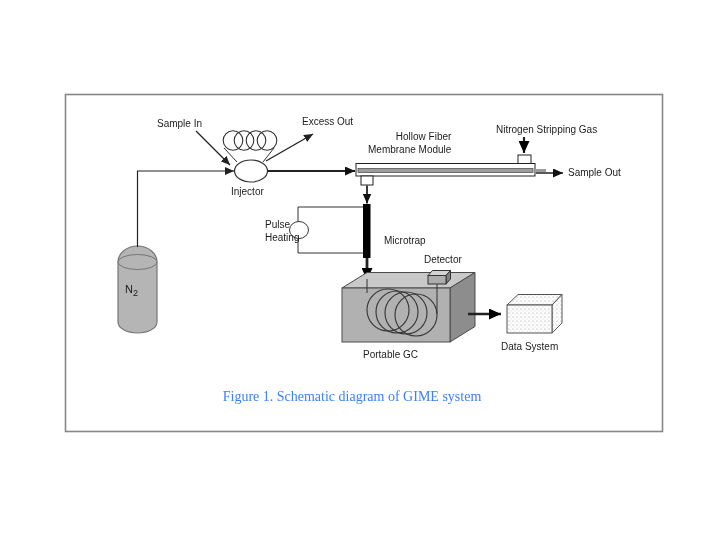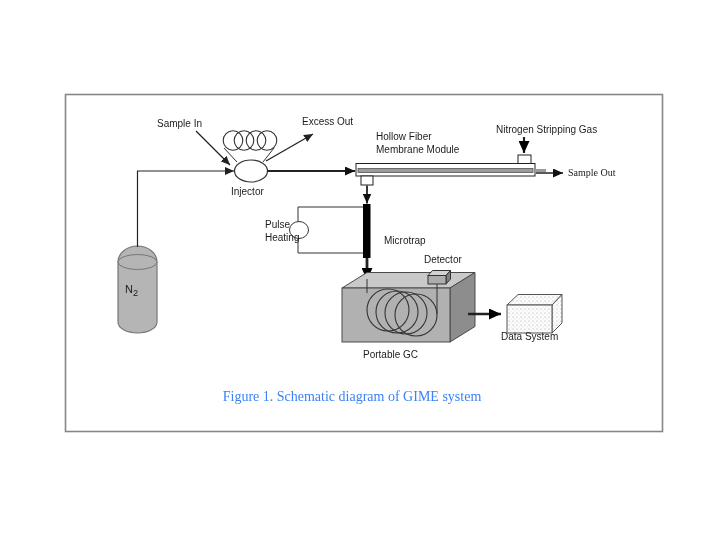--- a/index.html
+++ b/index.html
@@ -143,32 +143,32 @@
     <g>
       <polygon class="stipple-face" fill="url(#stipple)" points="507,305 518,294.5 562,294.5 552,305"></polygon>
       <polygon class="stipple-face" fill="url(#stipple)" points="552,305 562,294.5 562,323 552,333"></polygon>
       <rect class="stipple-face" fill="url(#stipple)" x="507" y="305" width="45" height="28"></rect>
     </g>
   </svg>
 
   <div class="lbl" style="left:157px;top:117px;">Sample In</div>
   <div class="lbl" style="left:302px;top:115px;">Excess Out</div>
   <div class="lbl" style="left:231px;top:185px;">Injector</div>
-  <div class="lbl" style="left:376px;top:130px;">
+  <div class="lbl" style="left:368px;top:130px;text-align:right;">
     <div>Hollow Fiber</div>
     <div>Membrane Module</div>
   </div>
   <div class="lbl" style="left:472px;top:123px;margin-left:24px;">Nitrogen Stripping Gas</div>
-  <div class="lbl" style="left:568px;top:166px;font-family:Liberation Serif, serif;">Sample Out</div>
+  <div class="lbl" style="left:568px;top:166px;">Sample Out</div>
   <div class="lbl" style="left:384px;top:224px;margin-top:10px;">Microtrap</div>
   <div class="lbl" style="left:236px;top:218px;margin-left:29px;">
     <div>Pulse</div>
     <div>Heating</div>
   </div>
   <div class="lbl" style="left:424px;top:253px;">Detector</div>
   <div class="lbl" style="left:363px;top:348px;">Portable GC</div>
-  <div class="lbl" style="left:501px;top:330px;">Data System</div>
+  <div class="lbl" style="left:501px;top:340px;">Data System</div>
   <div class="lbl" style="left:125px;top:283px;font-size:11px;">
     <span>N</span><sub>2</sub>
   </div>
 
   <div class="caption" style="left:182px;top:389px;width:340px;">Figure 1. Schematic diagram of GIME system</div>
 </div>
 
 </body></html>

